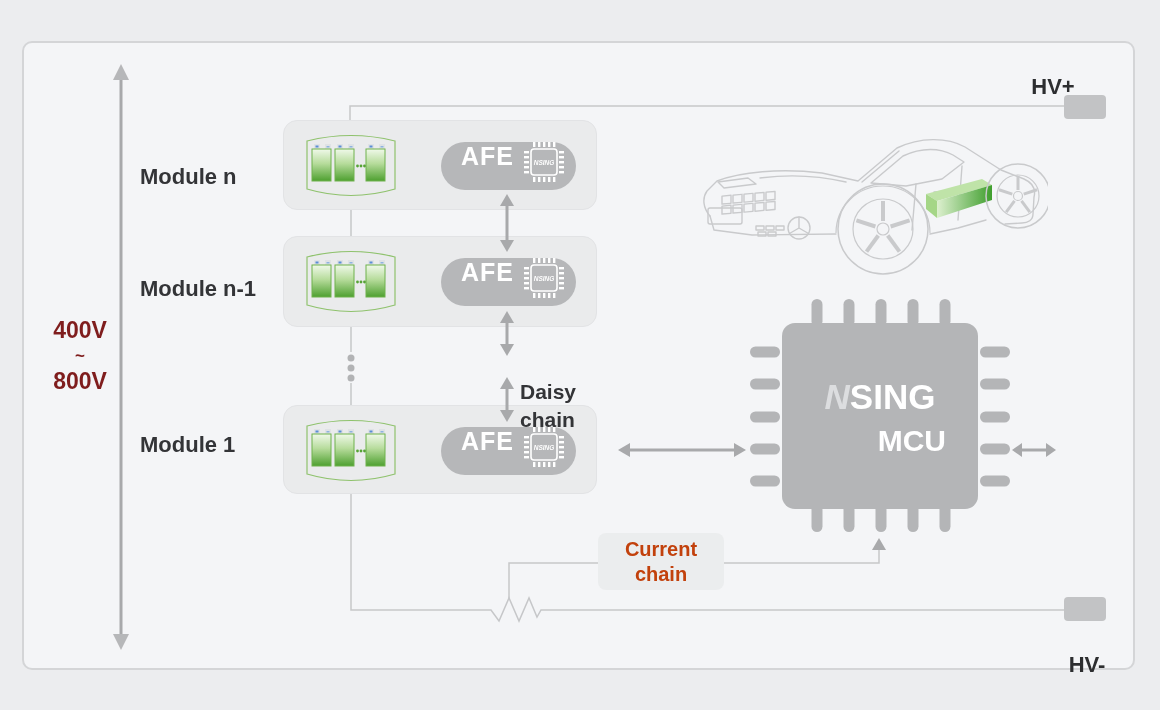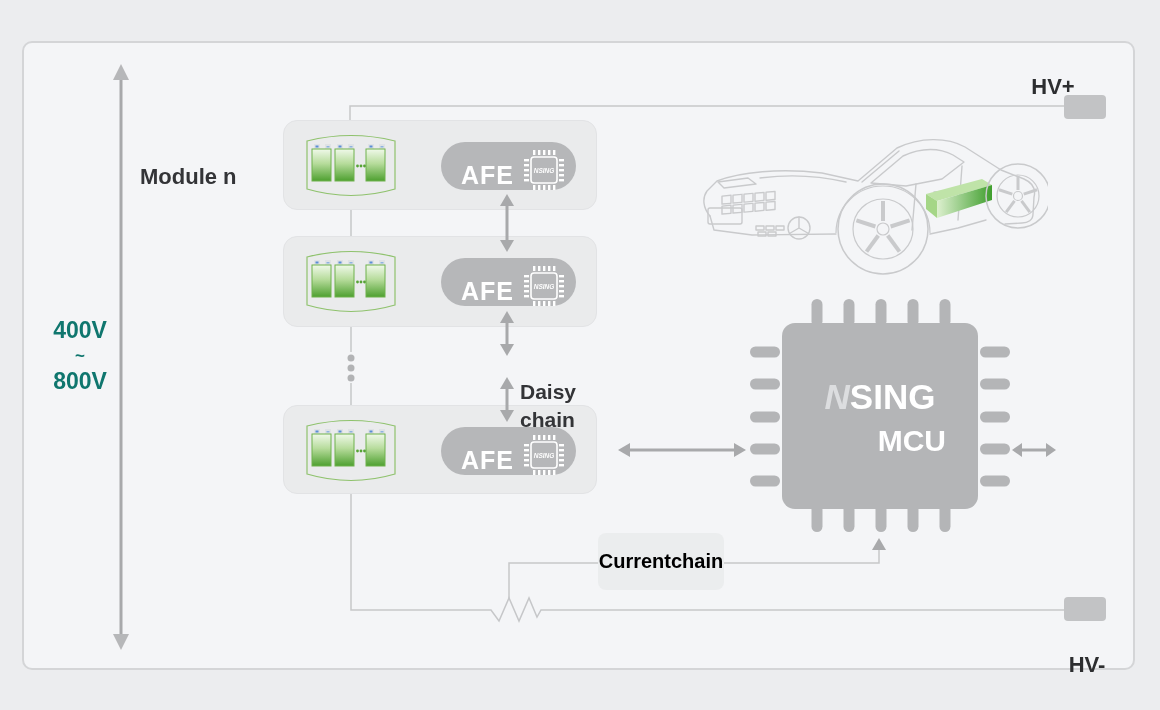--- a/index.html
+++ b/index.html
@@ -15,32 +15,32 @@
   .module{position:absolute;left:283px;width:314px;background:#eaebec;border:1px solid #e2e3e5;
           border-radius:14px;box-sizing:border-box;}
   .module.m-n{top:120px;height:90px;}
   .module.m-n1{top:236px;height:91px;}
   .module.m-1{top:405px;height:89px;}
   .mod-label{position:absolute;left:140px;width:150px;height:26px;line-height:26px;
              font-size:22px;font-weight:bold;color:#333437;}
   .lbl-n{top:164px;}  .lbl-n1{top:276px;}  .lbl-1{top:432px;}
   .bat-svg{position:absolute;left:16px;top:6px;}
   .afe{position:absolute;left:157px;top:21px;width:135px;height:48px;border-radius:24px;
-       background:#b6b7b9;display:flex;align-items:flex-end;justify-content:space-between;
+       background:#b6b7b9;display:flex;align-items:flex-start;justify-content:space-between;
        padding:0 12px 0 20px;box-sizing:border-box;}
   .afe-text{color:#ffffff;font-size:25px;font-weight:bold;letter-spacing:1px;}
   .voltage{position:absolute;left:32px;top:316px;width:96px;text-align:center;
-           font-weight:bold;color:#0f766e;}
+           font-weight:bold;color:#7f1d1d;}
   .voltage .v{font-size:23px;line-height:29px;}
   .voltage .tilde{font-size:17px;line-height:22px;}
   .daisy{position:absolute;left:520px;top:338px;font-size:21px;line-height:28px;
          font-weight:bold;color:#333437;margin-top:40px;}
   .cs-box{position:absolute;left:598px;top:533px;width:126px;height:57px;background:#ebedee;
-          border-radius:8px;display:flex;align-items:center;
-          justify-content:center;font-size:20px;line-height:25px;font-weight:bold;color:#000000;}
+          border-radius:8px;display:flex;flex-direction:column;align-items:center;
+          justify-content:center;font-size:20px;line-height:25px;font-weight:bold;color:#c2410c;}
   .terminal{position:absolute;width:42px;height:24px;background:#c2c3c5;border-radius:4px;}
   .t-plus{left:1064px;top:95px;}   .t-minus{left:1064px;top:597px;}
   .hv-label{position:absolute;width:54px;text-align:center;font-size:22px;font-weight:bold;color:#2d2e30;}
   .hv-plus{left:1026px;top:62px;margin-top:12px;}  .hv-minus{left:1060px;top:652px;}
   .mcu-wrap{position:absolute;left:744px;top:293px;width:272px;height:252px;}
   .car-wrap{position:absolute;left:700px;top:132px;width:348px;height:162px;}
 </style>
 </head>
 <body>
 
@@ -58,20 +58,22 @@
     <polygon class="head" points="872,550 886,550 879,538"></polygon>
   </svg>
 
   <div class="voltage">
     <div class="v">400V</div>
     <div class="tilde">~</div>
     <div class="v">800V</div>
   </div>
 
   <div class="mod-label lbl-n">Module n</div>
+  <div class="mod-label lbl-n1">Module n-1</div>
+  <div class="mod-label lbl-1">Module 1</div>
 
   <div class="module m-n">
     <svg class="bat-svg" width="102" height="78" viewBox="0 0 102 78">
       <defs>
         <linearGradient id="batgrad" x1="0" y1="0" x2="0" y2="1">
           <stop offset="0" stop-color="#f0f9ea"></stop>
             <stop offset="0.45" stop-color="#b7dc9c"></stop>
             <stop offset="1" stop-color="#4ea030"></stop>
         </linearGradient>
       </defs>

